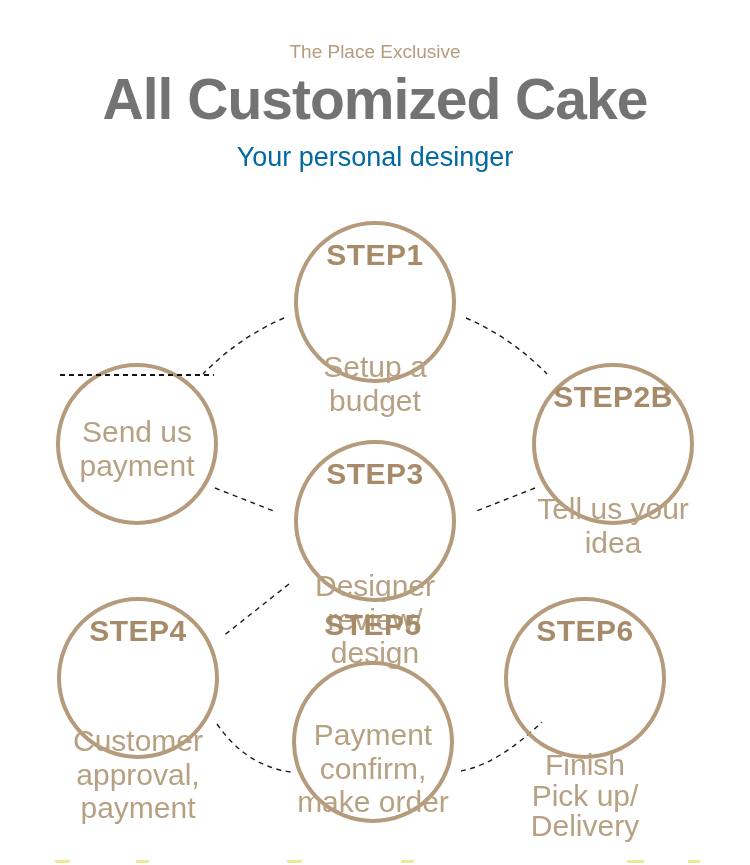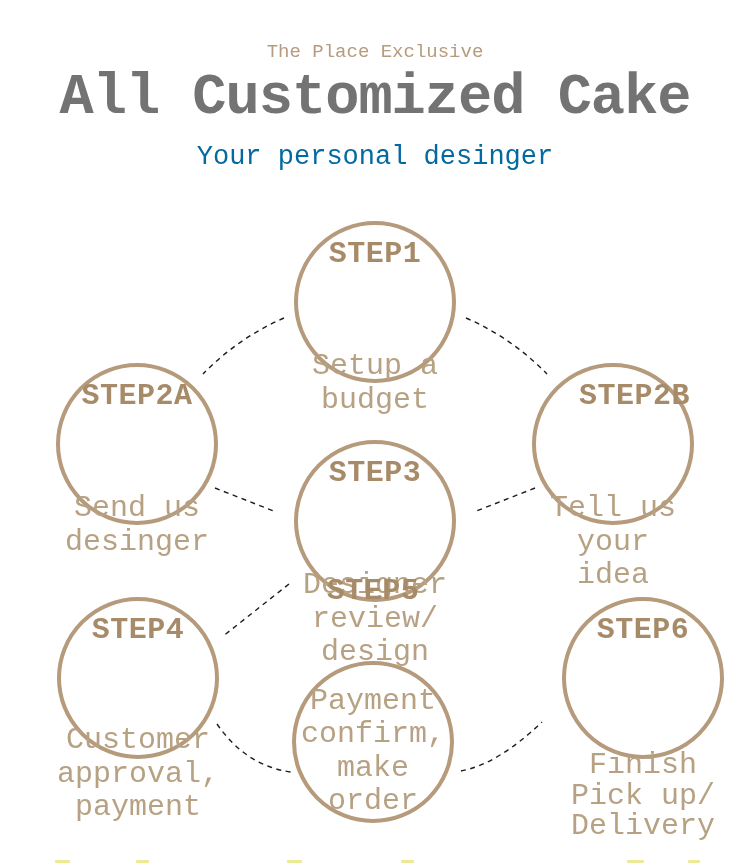--- a/index.html
+++ b/index.html
@@ -2,21 +2,21 @@
 <html><head>
 <meta charset="utf-8">
 <style>
   * { margin:0; padding:0; box-sizing:border-box; }
   html,body { background:#ffffff; }
   body {
     width:750px; height:865px;
     font-family:"Liberation Sans","DejaVu Sans",sans-serif;
     overflow:hidden;
   }
-  .page { position:relative; width:750px; height:865px; background:#fff;font-family:Liberation Mono, monospace; }
+  .page { position:relative; width:750px; height:865px; background:#fff; }
 
   
   .eyebrow {
     position:absolute; top:41px; left:0; width:100%;
     text-align:center; font-size:19px; color:#b59c7e;
   }
   .title {
     position:absolute; top:66px; left:0; width:100%;
     text-align:center; font-size:57px; font-weight:bold; color:#737373;
     letter-spacing:-1px;
@@ -39,25 +39,25 @@
   }
   .step .divider {
     width:100%; height:2px; margin:7px 0 6px;
     background:repeating-linear-gradient(90deg,#141414 0 5px,transparent 5px 9px);
   }
   .step .desc {
     font-size:30px; line-height:1.12; color:#b7a183; white-space:pre-line;
   }
   #node-step1  { left:294px; top:221px; }
   #node-step2a { left:56px;  top:363px; }
-  #node-step2b { left:532px; top:363px;align-items:flex-end; }
+  #node-step2b { left:532px; top:363px; }
   #node-step3  { left:294px; top:440px; }
   #node-step4  { left:57px;  top:597px; }
   #node-step5  { left:292px; top:661px;justify-content:flex-end; }
-  #node-step6  { left:562px; top:597px;text-align:center; }
+  #node-step6  { left:504px; top:597px;text-align:center; }
   #node-step6 .desc { line-height:1.02;margin-top:24px; }
   #node-step4 .divider, #node-step5 .divider { margin-top:5px; }
 
   
   .connectors { position:absolute; left:0; top:0; width:750px; height:865px; pointer-events:none; }
   .connectors path { fill:none; stroke:#1c1c1c; stroke-width:1.4; stroke-dasharray:5 4.5; }
 
   
   .bottom-mark { position:absolute; height:3px; bottom:2px; background:#edea96; border-radius:1px; }
   .bm1 { left:55px;  width:15px; }
@@ -87,24 +87,23 @@
   </svg>
 
   <div class="step" id="node-step1">
     <div class="label">STEP1</div>
     <div class="divider"></div>
     <div class="desc">Setup a
 budget</div>
   </div>
 
   <div class="step" id="node-step2a">
-    <div class="label">STEP2A</div>
     <div class="divider"></div>
     <div class="desc">Send us
-desinger</div>
+payment</div>
   </div>
 
   <div class="step" id="node-step2b">
     <div class="label">STEP2B</div>
     <div class="divider"></div>
     <div class="desc">Tell us your
 idea</div>
   </div>
 
   <div class="step" id="node-step3">

